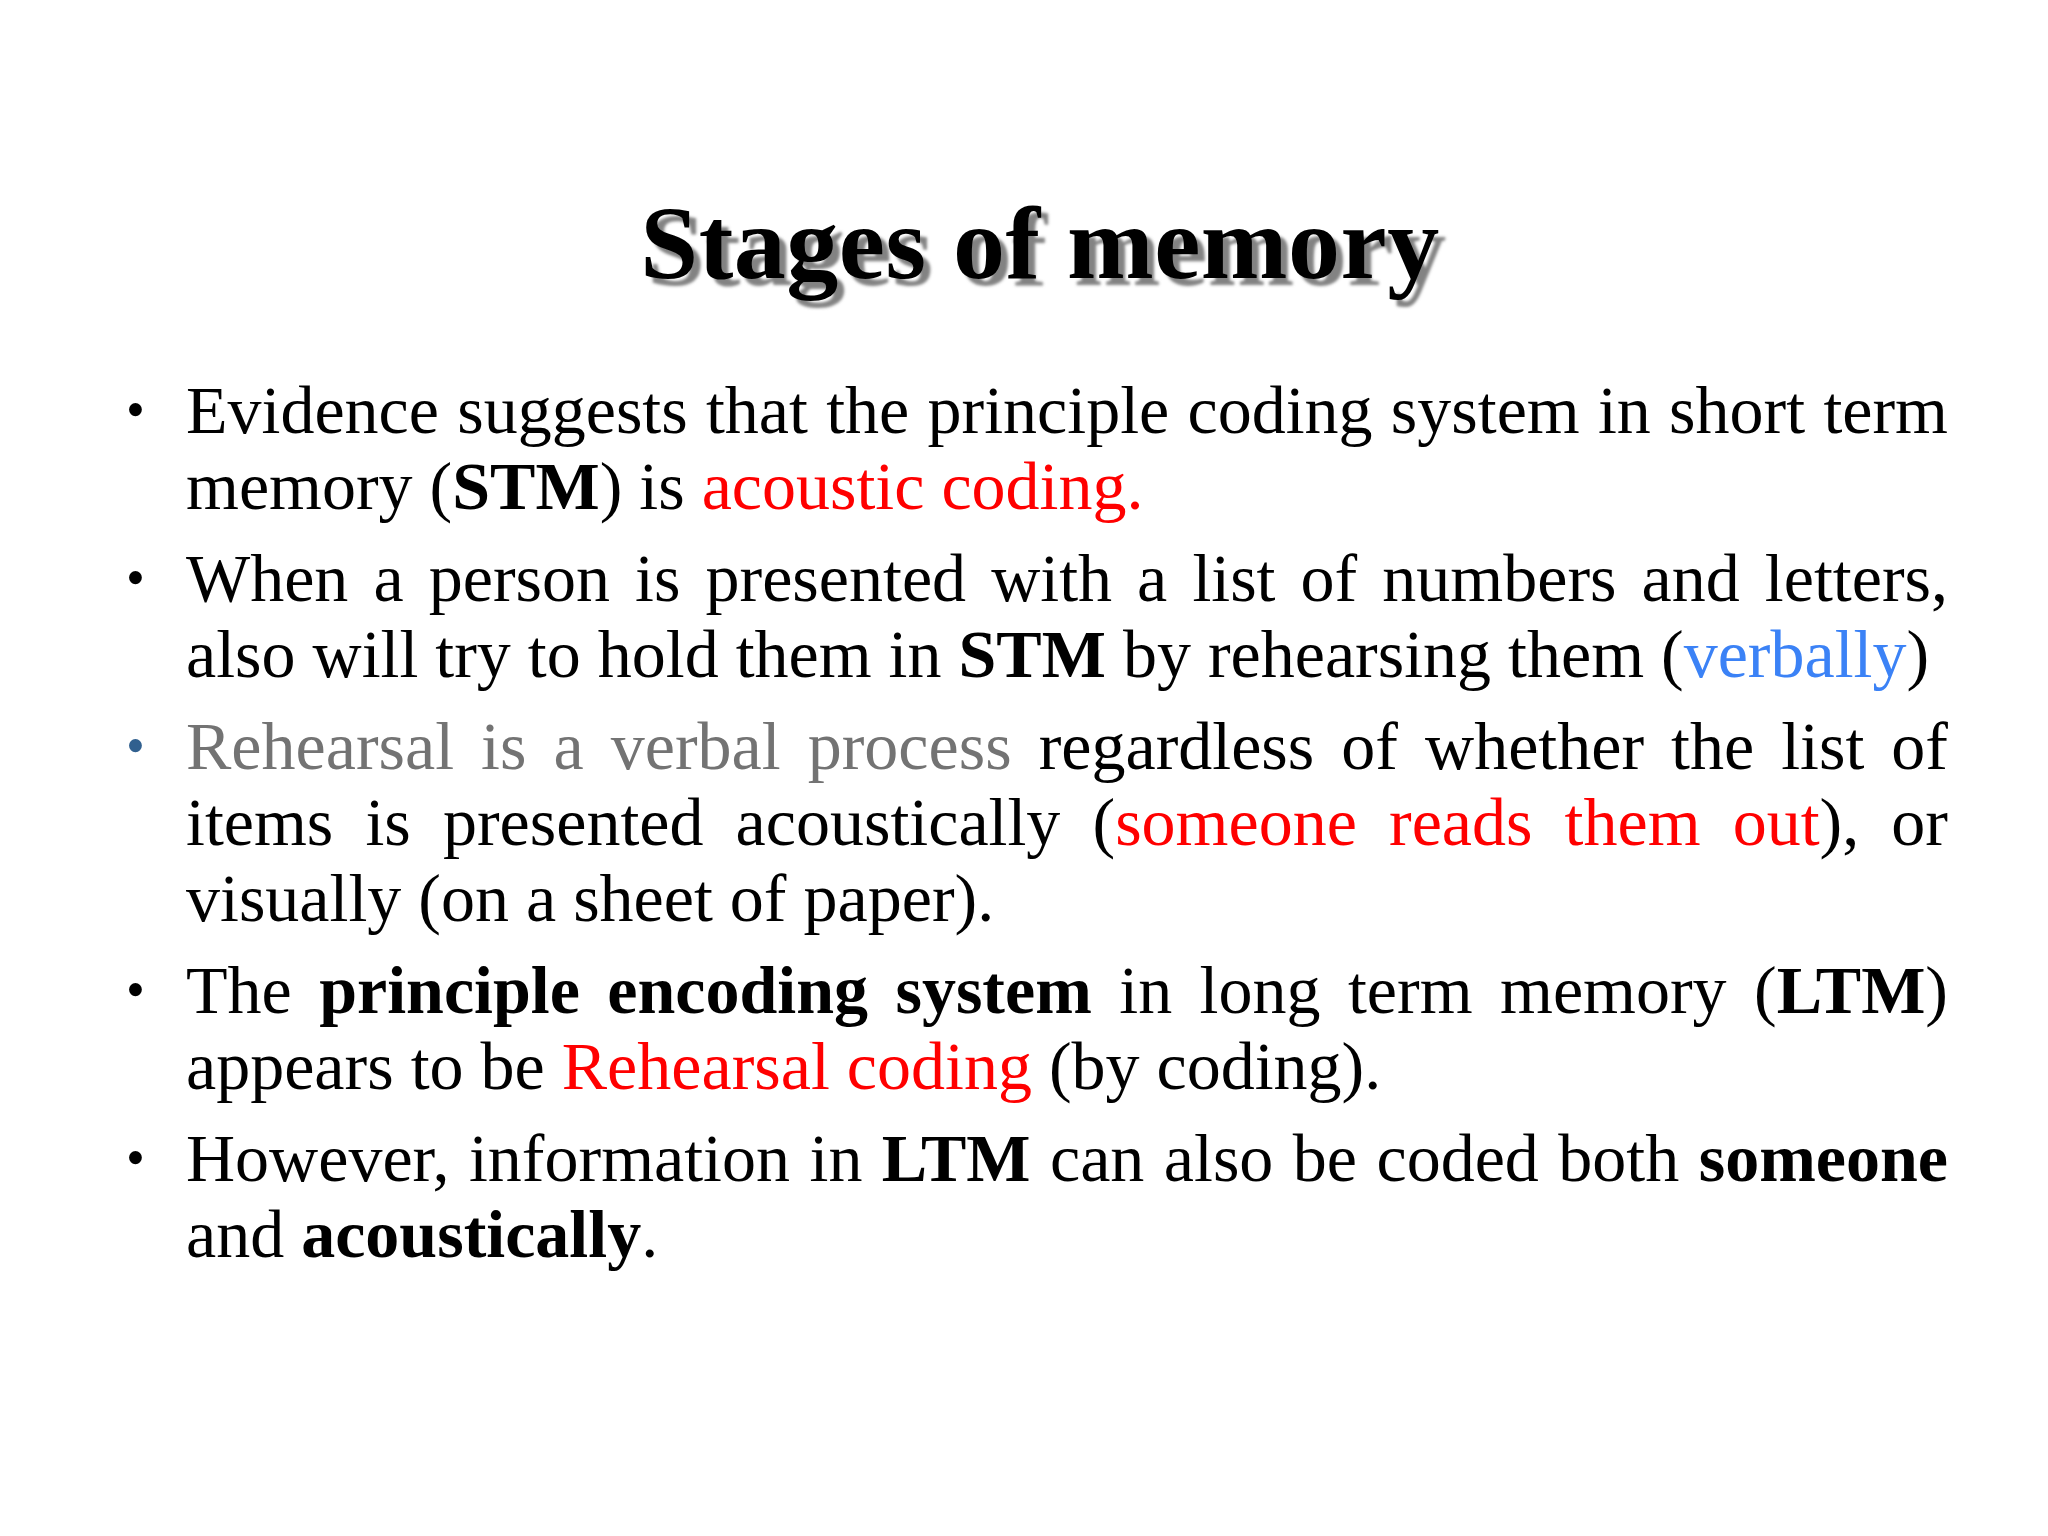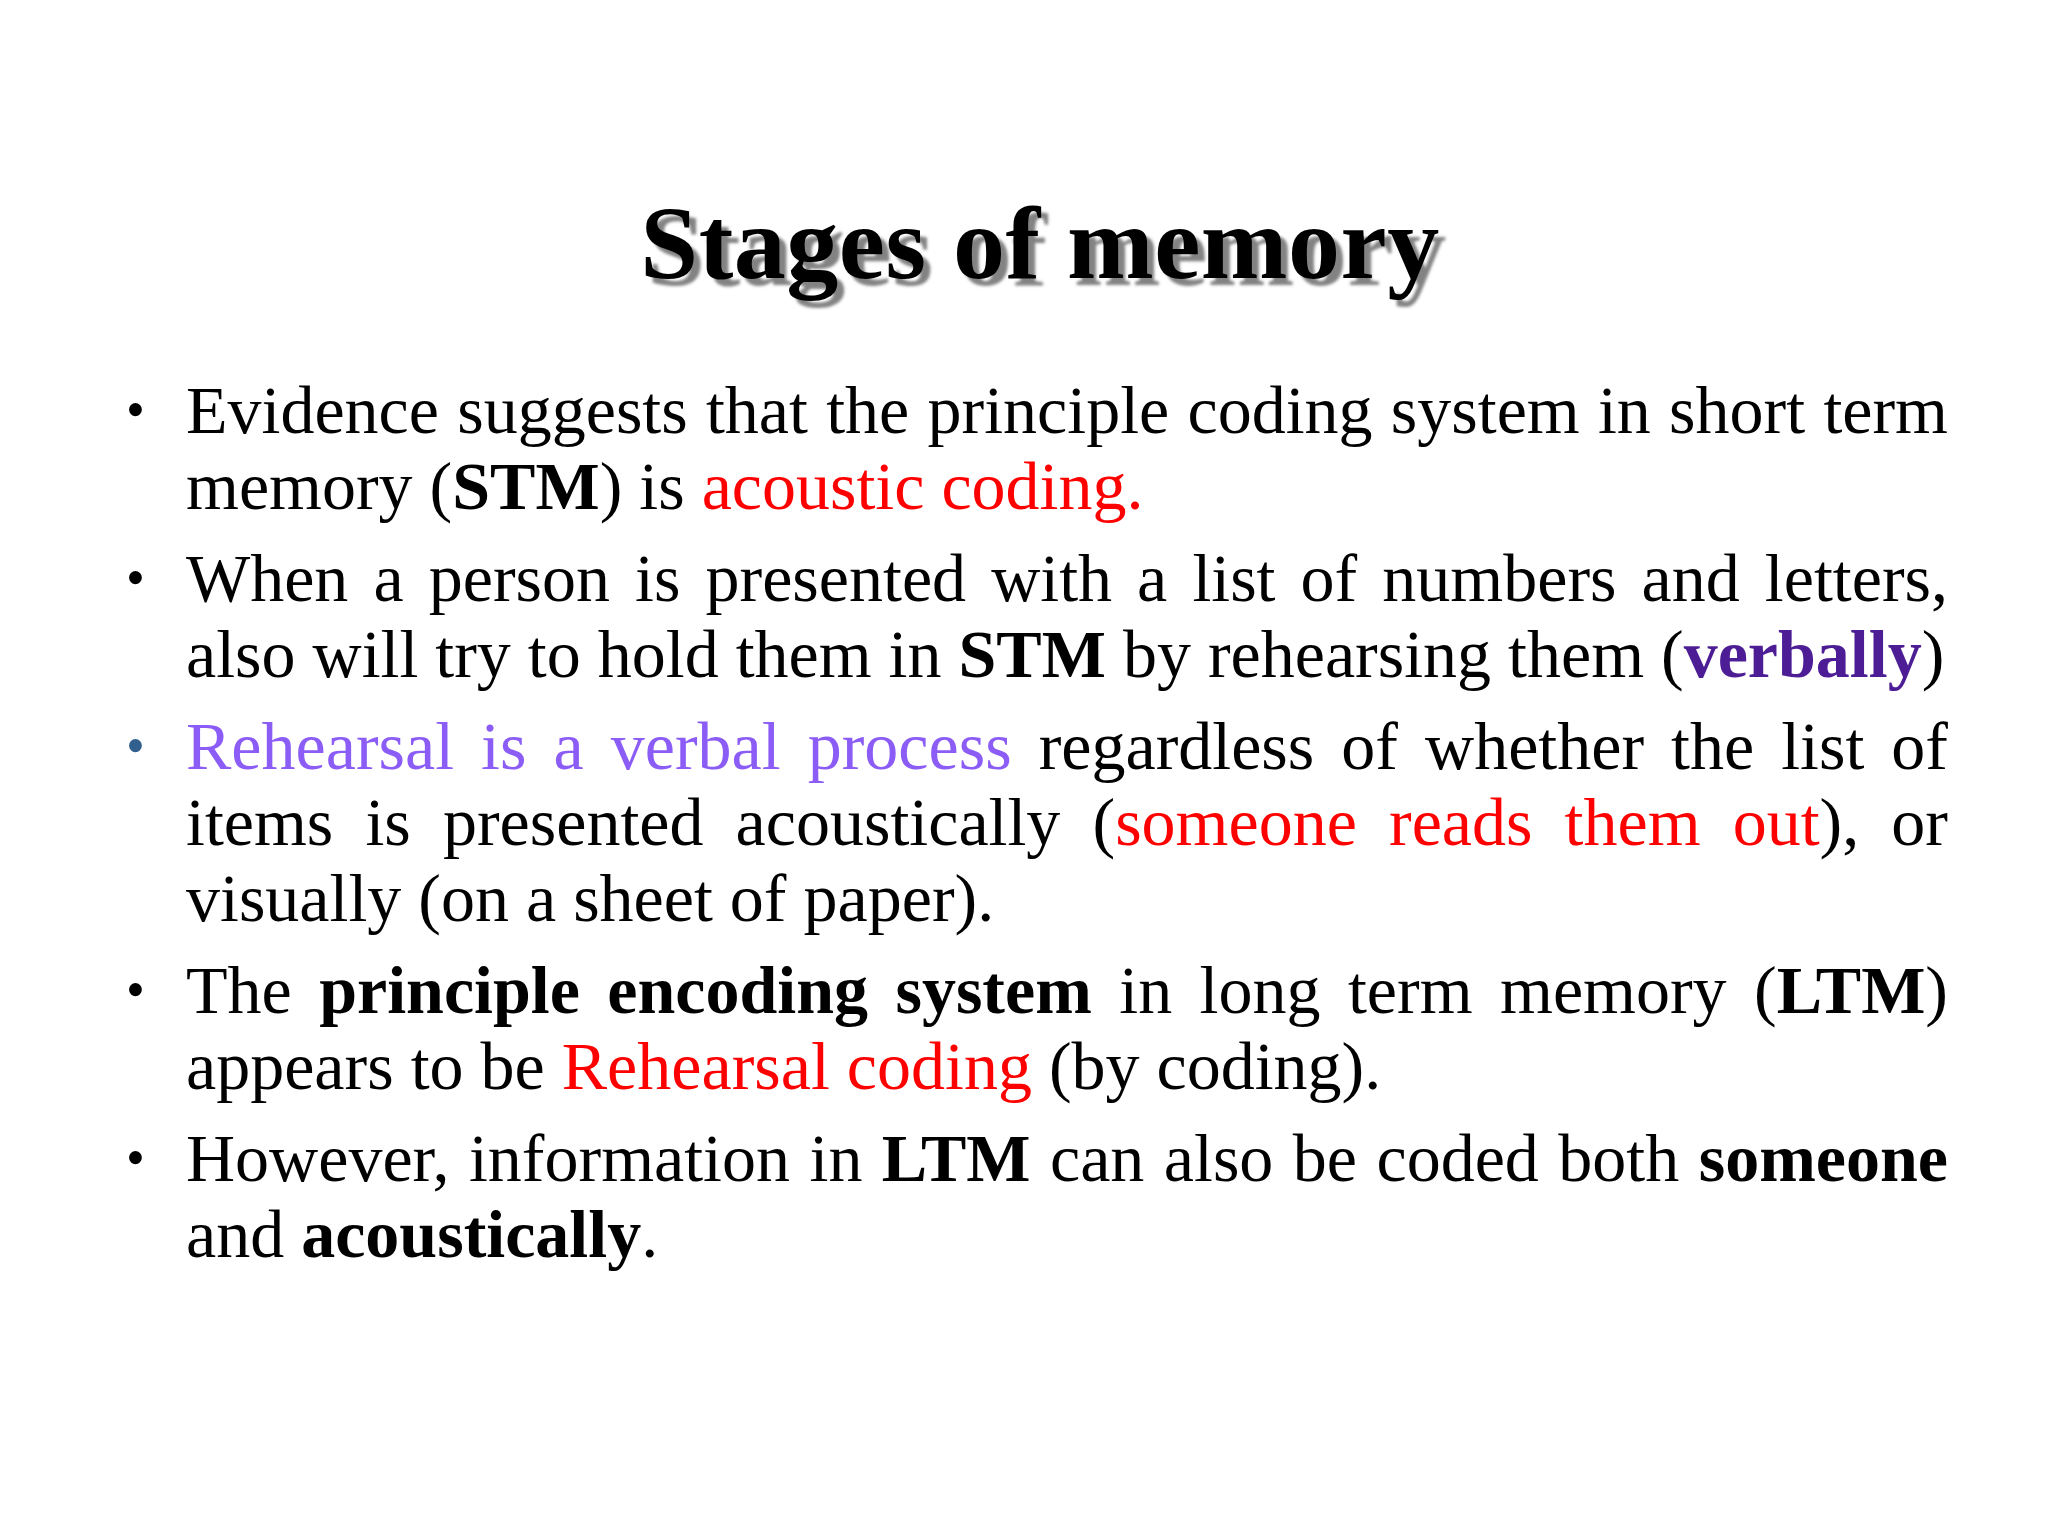--- a/index.html
+++ b/index.html
@@ -71,22 +71,22 @@
     font-size: 68px;
     line-height: 76px;
     color: #000000;
     text-align: justify;
     text-justify: inter-word;
     hyphens: none;
   }
 
   .b { font-weight: bold; }
   .red { color: #FF0000; }
-  .olive { color: #4c1d95; font-weight: bold; }
-  .blue { color: #8b5cf6; }
+  .olive { color: #3b82f6; }
+  .blue { color: #737373; }
 </style>
 </head>
 <body>
 
 <div class="slide">
 
   <h1 class="slide-title">Stages of memory</h1>
 
   <div class="bullet-list">
       <div class="bullet-item">

